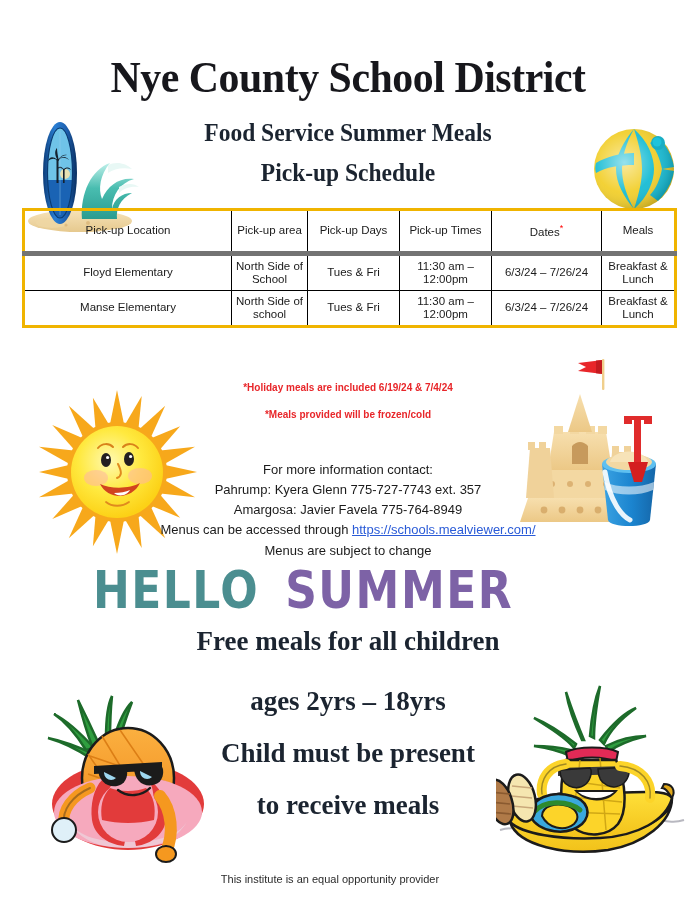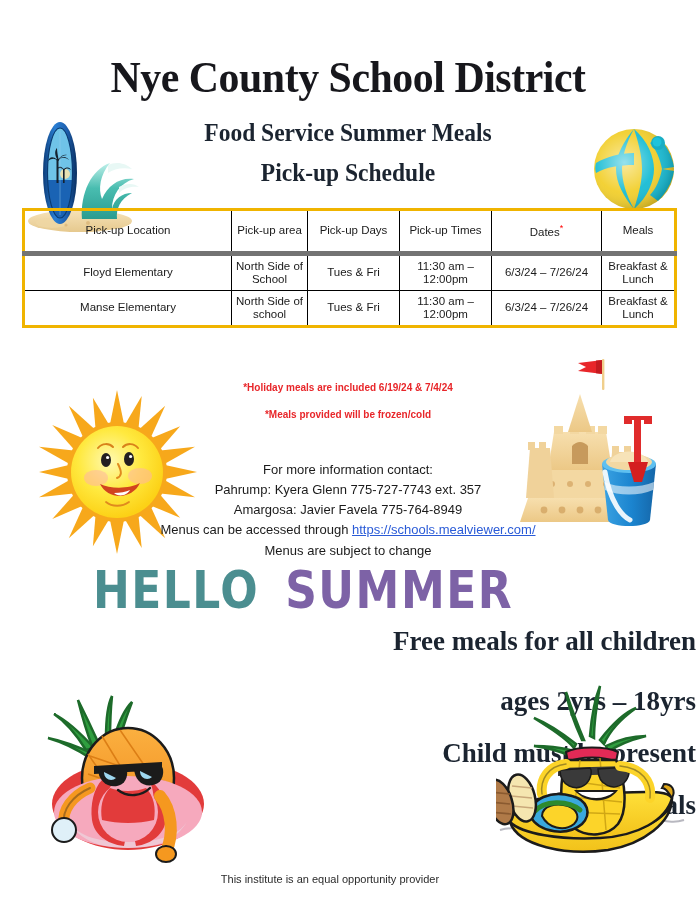--- a/index.html
+++ b/index.html
@@ -133,21 +133,21 @@
     transform: scaleY(1.18);
     display: inline-block;
   }
   #hello-word  { color: #4b8e90; margin-right: 26px; }
   #summer-word { color: #7d62a6; }
 
   
   .big-line {
     position: absolute;
     left: 0; width: 696px;
-    text-align: right;
+    text-align: center;
     font-family: "Liberation Serif", serif;
     font-weight: bold;
     font-size: 27px;
     color: #1b2430;
     white-space: nowrap;
   }
   #big-line-1 { top: 626px; }
   #big-line-2 { top: 686px; }
   #big-line-3 { top: 738px; }
   #big-line-4 { top: 790px; }

